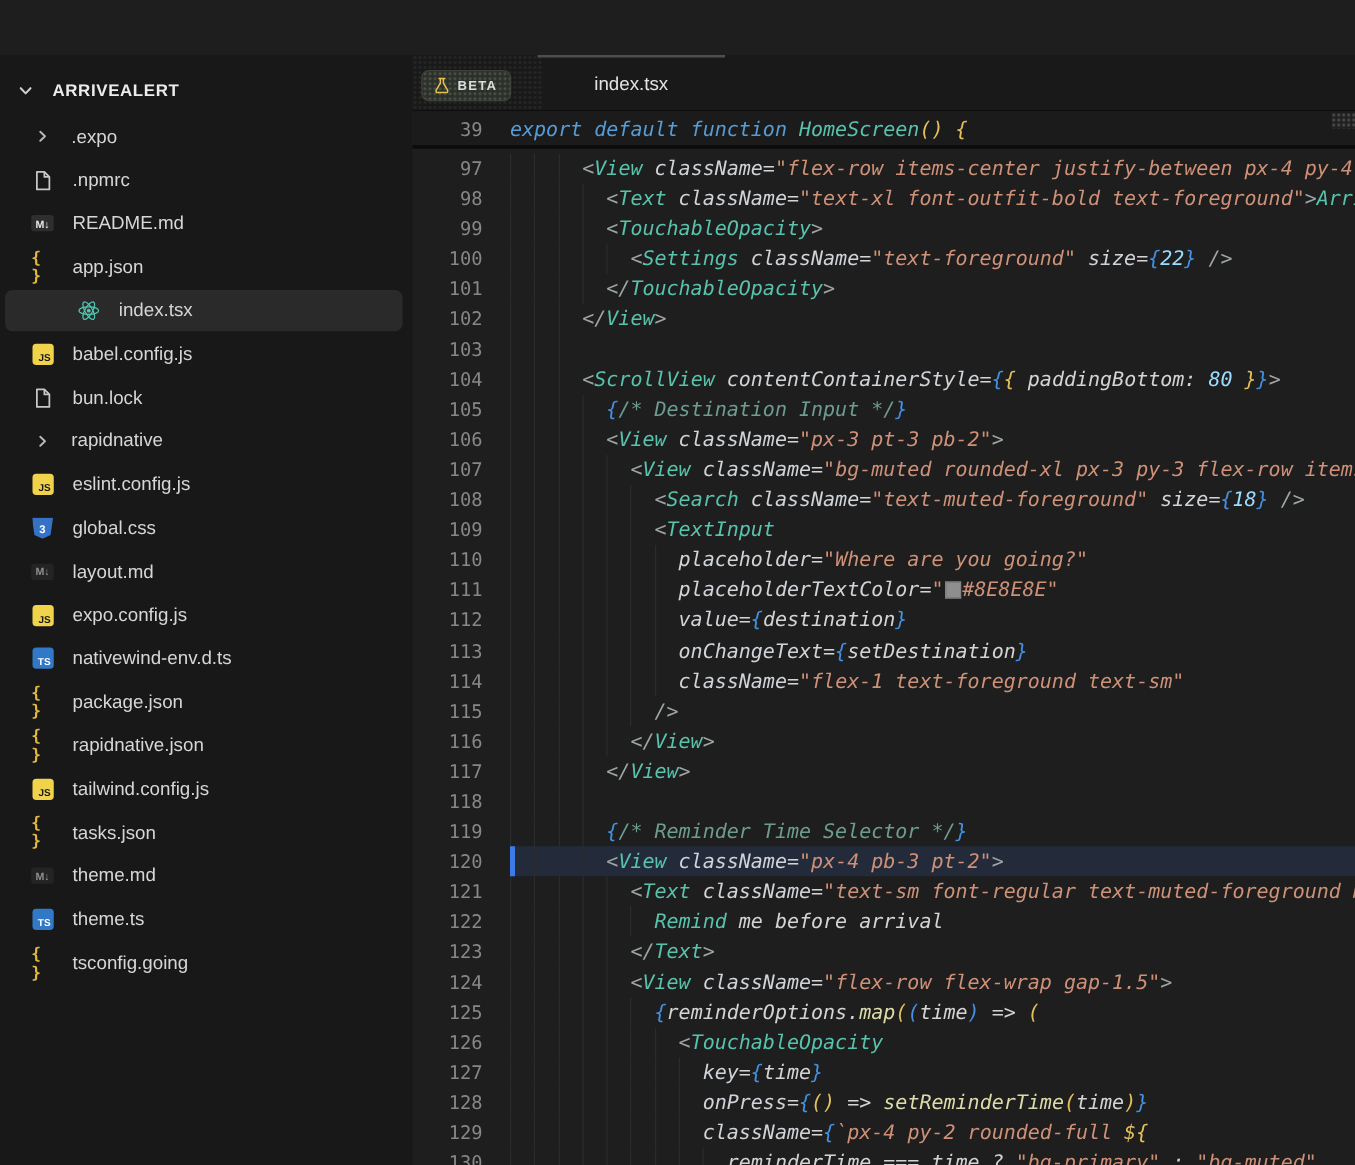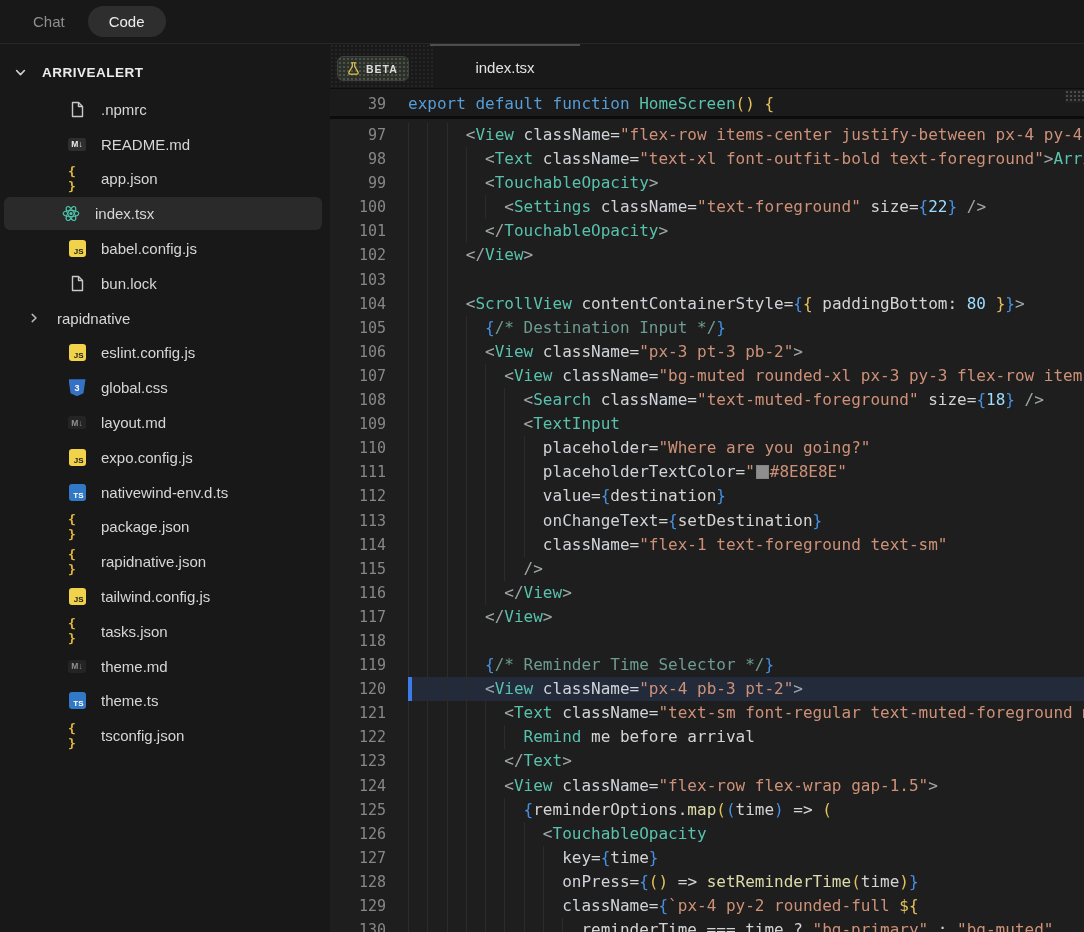--- a/index.html
+++ b/index.html
@@ -33,21 +33,21 @@
   }
   .tree { margin-top:3px; }
   .tree-row { height:34.8px; display:flex; align-items:center; position:relative; font-size:15px; color:#d6d6d6; }
   .tree-row.selected::before {
     content:""; position:absolute; left:4px; right:8px; top:1px; bottom:1px;
     background:#2a2a2a; border-radius:6px;
   }
   .tree-row > * { position:relative; z-index:1; }
   .tree-row.is-folder { padding-left:28px; }
   .tree-row.is-folder .label { margin-left:17px; }
-  .tree-row.is-file.depth1 { padding-left:68px; }
+  .tree-row.is-file.depth1 { padding-left:25px; }
   .tree-row.is-file.depth2 { padding-left:62px; }
   .tree-row.is-file .label { margin-left:15px; }
   .ficon { width:18px; height:18px; display:flex; align-items:center; justify-content:center; flex:none; }
   .badge-js  { width:17px; height:17px; border-radius:3px; background:#f0d34b; color:#1a1a1a;
                font-size:8px; font-weight:bold; display:flex; align-items:flex-end; justify-content:flex-end; padding:0 2px 1px 0; }
   .badge-ts  { width:17px; height:17px; border-radius:3px; background:#3178c6; color:#fff;
                font-size:8px; font-weight:bold; display:flex; align-items:flex-end; justify-content:flex-end; padding:0 2px 1px 0; }
   .badge-css { width:17px; height:17px; background:#3572c6; color:#fff; font-size:9px; font-weight:bold;
                display:flex; align-items:center; justify-content:center;
                clip-path:polygon(0 0,100% 0,88% 82%,50% 100%,12% 82%); }
@@ -77,21 +77,21 @@
   
   .code-font { font-family:"DejaVu Sans Mono", monospace; font-size:16px; }
   .sticky-row {
     position:absolute; left:0; right:0; top:45px; height:30px; line-height:30px;
     background:#1b1b1b; border-bottom:3px solid #0c0c0c; white-space:pre; z-index:3;
   }
   .code-lines { position:absolute; left:0; right:0; top:79px; bottom:0; overflow:hidden; }
   .code-row { position:relative; height:24.1px; line-height:24.1px; white-space:pre; }
   .ln { position:absolute; left:0; top:0; width:56px; text-align:right;
         color:var(--c-line_number,#878787); font-size:15px; z-index:1; }
-  .code { display:block; padding-left:78px; position:relative; z-index:1; }
+  .code { display:block; padding-left:78px; position:relative; z-index:1;font-style:italic; }
   .guide { position:absolute; top:0; bottom:0; width:1px; background:#2b2b2b; z-index:0; }
   .hl-bg  { position:absolute; left:78px; right:0; top:0; bottom:0; background:#232b3b; z-index:0; }
   .hl-bar { position:absolute; left:78px; width:4px; top:0; bottom:0; background:#3d7be8; z-index:2; }
   .swatch { display:inline-block; width:11px; height:12px; vertical-align:-1px;
             outline:1px solid rgba(255,255,255,.45); margin:0 2px; }
   .tk-t  { color:var(--c-tag); }
   .tk-p  { color:var(--c-punct); }
   .tk-a  { color:var(--c-attr); }
   .tk-w  { color:var(--c-text); }
   .tk-s  { color:var(--c-string); }
@@ -105,33 +105,35 @@
     position:absolute; right:0; top:46px; width:19px; height:13px; z-index:5;
     background-color:#202020;
     background-image:radial-gradient(#4b4b4b 1px, transparent 1.3px); background-size:4px 4px;
   }
 </style>
 </head>
 <body>
 
 <div id="app">
 
-  <div class="topbar">
-    <div class="tb-tab">Chat</div>
-    <div class="tb-tab pill">Code</div>
-  </div>
 
   <div class="sidebar">
     <div class="proj-header">
       <svg width="13" height="13" viewBox="0 0 12 12">
           <path d="M2.4 4.2 6 8l3.6-3.8" fill="none" stroke="#cfcfcf" stroke-width="1.5" stroke-linecap="round" stroke-linejoin="round"></path>
         </svg>
       <span class="label">ARRIVEALERT</span>
     </div>
     <div class="tree">
+        <div class="tree-row is-folder">
+          <svg width="12" height="12" viewBox="0 0 12 12">
+            <path d="M4.2 2.4 8 6l-3.8 3.6" fill="none" stroke="#b9b9b9" stroke-width="1.5" stroke-linecap="round" stroke-linejoin="round"></path>
+          </svg>
+          <span class="label">.expo</span>
+        </div>
         <div class="tree-row is-file depth1">
           <span class="ficon">
             <svg width="15" height="17" viewBox="0 0 15 17">
               <path d="M2.5 1.5h6l4 4v10h-10z" fill="none" stroke="#c8c8c8" stroke-width="1.4" stroke-linejoin="round"></path>
               <path d="M8.5 1.5v4h4" fill="none" stroke="#c8c8c8" stroke-width="1.4" stroke-linejoin="round"></path>
             </svg>
           </span>
           <span class="label">.npmrc</span>
         </div>
         <div class="tree-row is-file depth1">
@@ -241,21 +243,21 @@
         <div class="tree-row is-file depth1">
           <span class="ficon">
             <span class="badge-ts">TS</span>
           </span>
           <span class="label">theme.ts</span>
         </div>
         <div class="tree-row is-file depth1">
           <span class="ficon">
             <span class="badge-json">{ }</span>
           </span>
-          <span class="label">tsconfig.json</span>
+          <span class="label">tsconfig.going</span>
         </div>
       </div>
   </div>
 
   <div class="editor">
     <div class="tabbar">
       <div class="beta-strip"></div>
       <div class="beta-badge">
         <svg width="13" height="15" viewBox="0 0 14 15">
             <path d="M4.6 1.3h4.8M5.7 1.3v4L2.1 11.4c-.55.95.12 2.1 1.25 2.1h7.3c1.13 0 1.8-1.15 1.25-2.1L8.3 5.3v-4" fill="none" stroke="#e6c34e" stroke-width="1.3" stroke-linecap="round" stroke-linejoin="round"></path>

